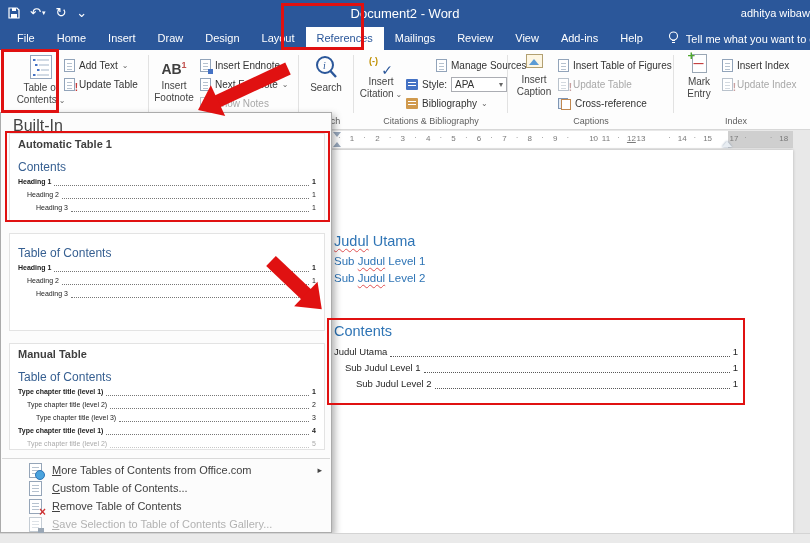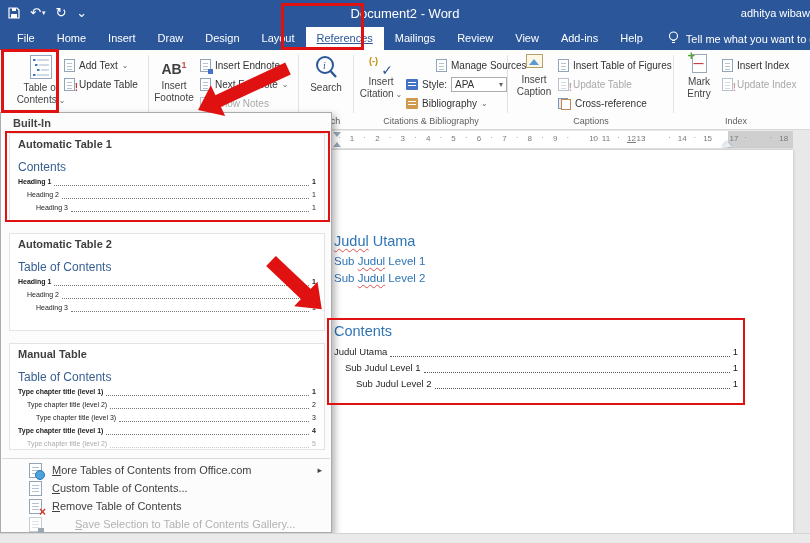--- a/index.html
+++ b/index.html
@@ -12,21 +12,21 @@
   .qat { position:absolute; left:8px; top:2px; display:flex; gap:10px; align-items:center; color:#fff; }
   .qbtn { font-size:13px; line-height:22px; color:#fff; cursor:default; display:flex; align-items:center; }
   .qbtn .mini { font-size:7px; margin-left:1px; }
   .doc-title { position:absolute; left:0; right:0; top:0; height:27px; line-height:27px; text-align:center; color:#fff; font-size:13px; }
   .user { position:absolute; right:-6px; top:0; height:27px; line-height:27px; color:#fff; font-size:11px; white-space:nowrap; }
 
   
   .tabrow { position:absolute; left:0; top:27px; width:810px; height:23px; background:#2b579a; display:flex; align-items:stretch; z-index:2; }
   .tabs { display:flex; margin-left:6px; }
   .tab { color:#fff; font-size:11px; line-height:23px; padding:0 11px; white-space:nowrap; cursor:default; }
-  .tab.selected { background:#fff; color:#2b579a;text-decoration:underline; }
+  .tab.selected { background:#fff; color:#2b579a; }
   .tellme { display:flex; align-items:center; gap:7px; color:#fff; font-size:11px; margin-left:14px; white-space:nowrap; }
 
   
   .ribbon { position:absolute; left:0; top:50px; width:810px; height:80px; background:#fdfdfd; border-bottom:1px solid #d8d8d8; z-index:2; }
   .vsep { position:absolute; top:5px; height:58px; width:1px; background:#e2e2e2; }
   .grplabel { position:absolute; top:66px; font-size:9px; color:#5f5f5f; text-align:center; white-space:nowrap; }
   .bigbtn { position:absolute; top:4px; display:flex; flex-direction:column; align-items:center; font-size:10px; color:#444; cursor:default; }
   .bigbtn .lbl { line-height:12px; white-space:nowrap; }
   .bigbtn .caret { font-size:8px; color:#666; margin-left:2px; }
   .rbtn { position:absolute; display:flex; align-items:center; gap:4px; font-size:10px; color:#333; height:15px; white-space:nowrap; cursor:default; }
@@ -75,21 +75,21 @@
   .doctoc-title { font-size:14.5px; color:#2e74b5; line-height:20px; margin-bottom:3px; }
   .toc-row { display:flex; align-items:flex-end; }
   .toc-row .t { white-space:nowrap; }
   .toc-row .lead { flex:1; border-bottom:1px dotted #595959; margin:0 3px 3px 3px; }
   .doctoc .toc-row { font-size:9.5px; line-height:16px; color:#262626; }
   .doctoc .toc-row.lvl1 { padding-left:11px; }
   .doctoc .toc-row.lvl2 { padding-left:22px; }
 
   
   .dropdown { position:absolute; left:0; top:112px; width:332px; height:421px; background:#fcfcfc; border:1px solid #ababab; box-shadow:3px 3px 7px rgba(0,0,0,.3); z-index:50; }
-  .dd-header { padding:4px 0 0 12px; font-size:11px; font-weight:bold; color:#444; }
+  .dd-header { padding:4px 0 0 12px; font-size:16px; font-weight:normal; color:#444; }
   .card { position:absolute; left:8px; width:316px; background:#fff; border:1px solid #e3e3e3; padding:3px 8px; overflow:hidden; cursor:default; }
   .card.c0 { top:20px; height:89px; }
   .card.c1 { top:120px; height:98px; }
   .card.c2 { top:230px; height:107px; }
   .card-title { font-size:11px; font-weight:bold; color:#3f3f3f; line-height:14px; }
   .card-toc-title { font-size:12px; color:#365f91; line-height:15px; margin-top:9px; }
   .card .toc-row { font-size:7px; line-height:13px; color:#222; }
   .card .toc-row.b .t, .card .toc-row.b .pg { font-weight:bold; }
   .card .toc-row.lvl1 { padding-left:9px; }
   .card .toc-row.lvl2 { padding-left:18px; }
@@ -98,21 +98,21 @@
   .dd-sep { position:absolute; left:1px; right:1px; top:345px; height:1px; background:#d9d9d9; }
   .dd-menu { position:absolute; left:1px; right:1px; top:348px; }
   .mi { position:relative; display:flex; align-items:center; height:18px; padding-left:27px; font-size:11px; color:#404040; cursor:default; }
   .mi-ic { position:relative; width:13px; height:15px; border:1px solid #95a5b8; background:#fff; margin-right:10px; flex:0 0 auto; }
   .mi-ic::before { content:""; position:absolute; left:2px; right:2px; top:3px; height:1px; background:#b6c2cf; box-shadow:0 3px 0 #b6c2cf, 0 6px 0 #b6c2cf; }
   .mi-ic.office-com-icon::after { content:""; position:absolute; right:-4px; bottom:-3px; width:8px; height:8px; border-radius:50%; background:#4aa3dd; border:1px solid #2b74b8; }
   .mi-ic.remove-toc-icon::after { content:"×"; position:absolute; right:-5px; bottom:-6px; color:#d03333; font-size:12px; font-weight:bold; }
   .mi-ic.save-gallery-icon::after { content:""; position:absolute; right:-3px; bottom:-3px; width:6px; height:6px; background:#9aa7b5; }
   .mi-sub { display:none; position:absolute; right:8px; font-size:9px; color:#444; }
   .mi.has-sub .mi-sub { display:block; }
-  .mi.disabled { color:#b2b2b2;gap:23px; }
+  .mi.disabled { color:#b2b2b2; }
   .mi.disabled .mi-ic { border-color:#c4ccd4; } .mi.disabled .mi-ic::before { background:#dde2e7; box-shadow:0 3px 0 #dde2e7, 0 6px 0 #dde2e7; }
   .mi u { text-decoration:underline; }
 
   
   .bottomstrip { position:absolute; left:0; top:533px; width:810px; height:10px; background:#eaeaea; border-top:1px solid #d4d4d4; z-index:60; }
 
   
   .ann { position:absolute; border:3px solid #e01111; z-index:110; pointer-events:none; }
   .ann.thin { border-width:2px; }
   .arrow { position:absolute; z-index:120; pointer-events:none; }
@@ -401,21 +401,20 @@
           </div>
           <div class="toc-row lvl2">
             <span class="t">Heading 3</span>
             <span class="lead"></span>
             <span class="pg">1</span>
           </div>
         </div>
     </div>
 
     <div class="card c1">
-      <div class="card-title">Automatic Table 2</div>
       <div class="card-toc-title">Table of Contents</div>
       <div>
 
       <div class="toc-row lvl0 b">
             <span class="t">Heading 1</span>
             <span class="lead"></span>
             <span class="pg">1</span>
           </div>
           <div class="toc-row lvl1">
             <span class="t">Heading 2</span>

